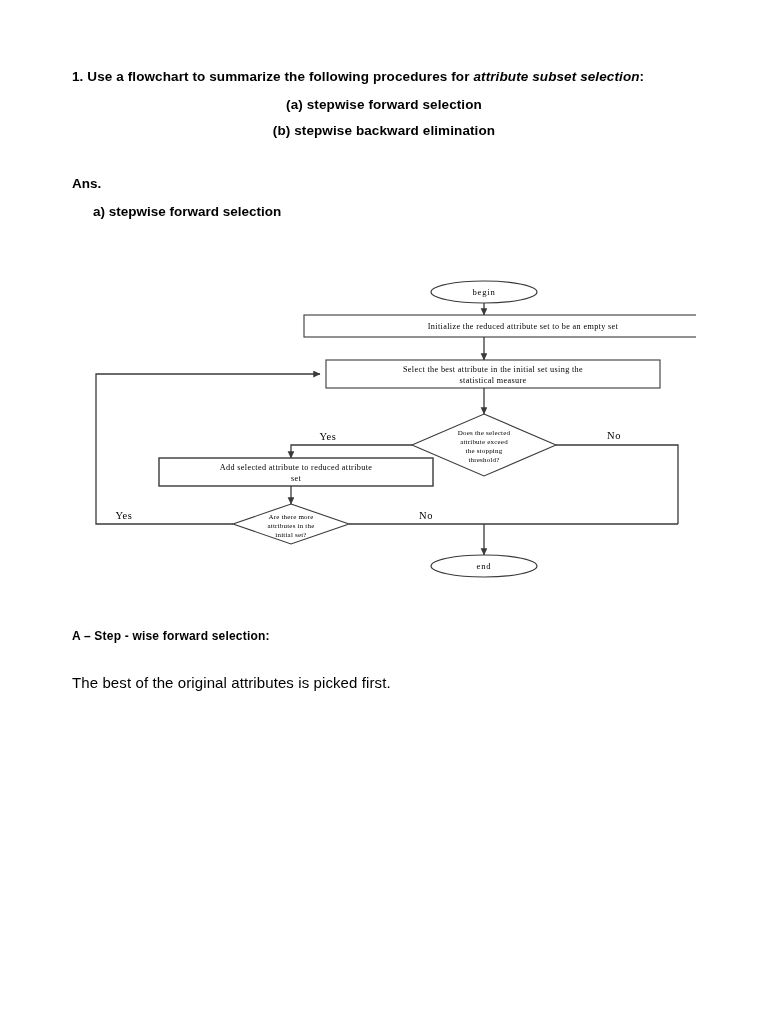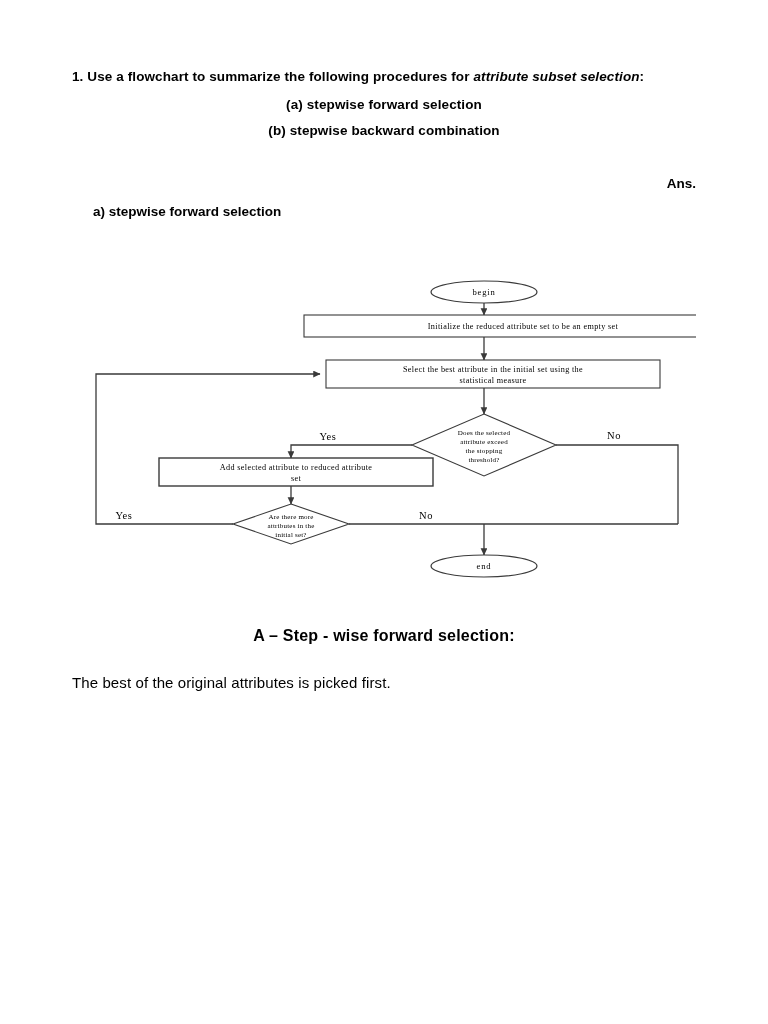--- a/index.html
+++ b/index.html
@@ -48,21 +48,20 @@
     line-height: 25.5px;
     letter-spacing: 0.1px;
     text-align: center;
   }
 
   .ans-label {
     font-size: 13.5px;
     font-weight: bold;
     margin-top: 31px;
     line-height: 20px;
-    text-align: right;
   }
   .ans-sub {
     font-size: 13.5px;
     font-weight: bold;
     margin-top: 8px;
     margin-left: 21px;
     line-height: 20px;
   }
 
   
@@ -100,25 +99,24 @@
   }
 
   
   .bottom {
     position: absolute;
     left: 72px;
     top: 624px;
     width: 624px;
   }
   .b-head {
-    font-size: 16px;
+    font-size: 12px;
     font-weight: bold;
     line-height: 24px;
     letter-spacing: 0.2px;
-    text-align: center;
   }
   .b-para {
     font-size: 15px;
     line-height: 30px;
     margin-top: 17px;
     letter-spacing: 0.1px;
   }
   .b-line { display: block; margin-top: 20px; }
 </style>
 </head>
@@ -127,21 +125,21 @@
 <div class="page">
 
   <div class="content">
 
     <div class="q-intro">
       <span>1. Use a flowchart to summarize the following procedures for </span><span class="ital">attribute subset selection</span><span>:</span>
     </div>
 
     <div class="q-list">
       <div class="q-item">(a) stepwise forward selection</div>
-      <div class="q-item">(b) stepwise backward combination</div>
+      <div class="q-item">(b) stepwise backward elimination</div>
     </div>
 
     <div class="ans-label">Ans.</div>
     <div class="ans-sub">a)  stepwise forward selection</div>
 
   </div>
 
   <div class="flow-wrap">
     <svg width="610" height="318" viewBox="0 0 610 318" xmlns="http://www.w3.org/2000/svg">
       <defs>

